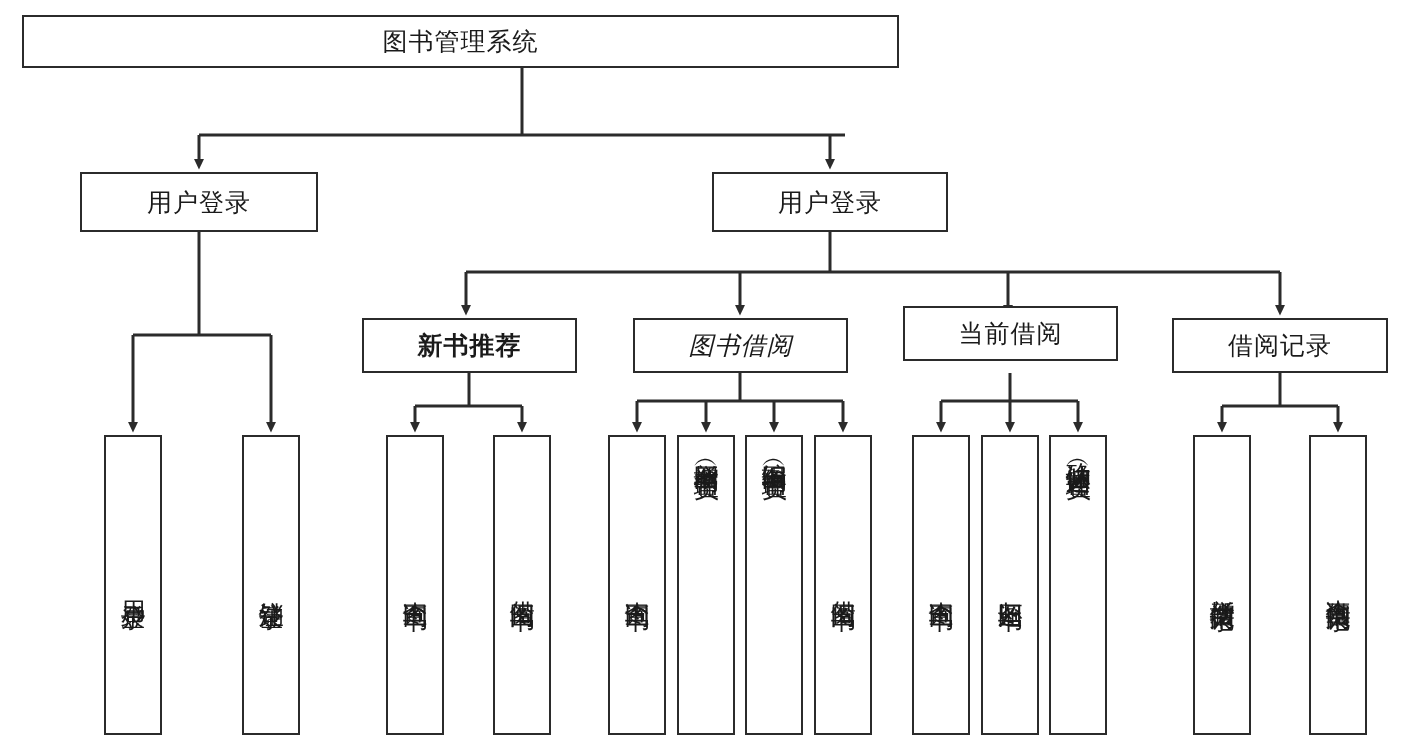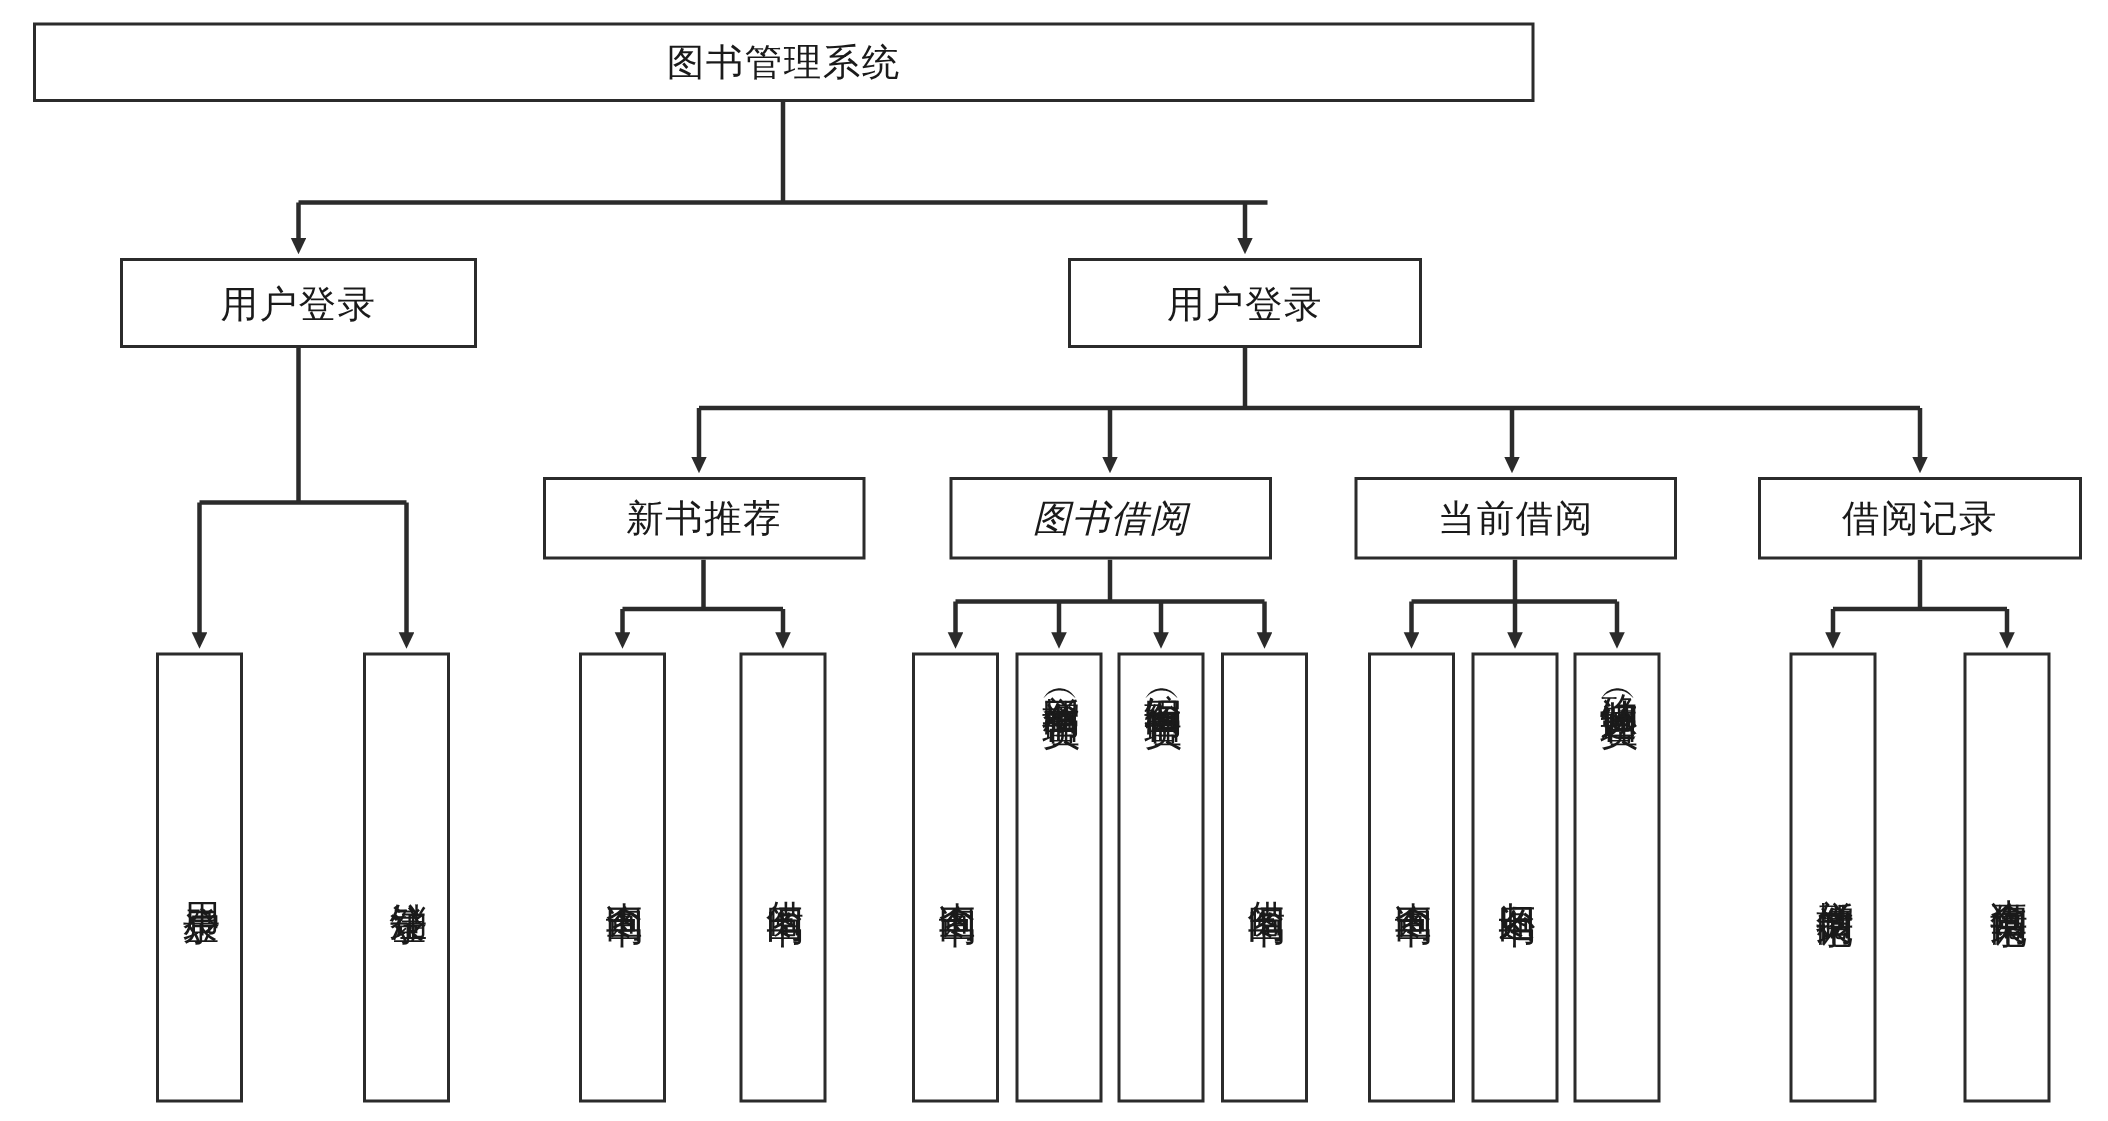--- a/index.html
+++ b/index.html
@@ -66,38 +66,38 @@
       <path d="M1010,401 L1010,423" marker-end="url(#arw)"></path>
       <path d="M1078,401 L1078,423" marker-end="url(#arw)"></path>
 
       <path d="M1280,373 L1280,406"></path>
       <path d="M1222,406 L1338,406"></path>
       <path d="M1222,406 L1222,423" marker-end="url(#arw)"></path>
       <path d="M1338,406 L1338,423" marker-end="url(#arw)"></path>
     </g>
   </svg>
 
-  <div class="node h" style="left:22px;top:15px;width:1001px;height:53px;">
+  <div class="node h" style="left:22px;top:15px;width:877px;height:53px;">
     <span>图书管理系统</span>
   </div>
 
   <div class="node h" style="left:80px;top:172px;width:238px;height:60px;">
     <span>用户登录</span>
   </div>
   <div class="node h" style="left:712px;top:172px;width:236px;height:60px;">
     <span>用户登录</span>
   </div>
 
-  <div class="node h" style="left:362px;top:318px;width:215px;height:55px;">
+  <div class="node h" style="left:362px;top:318px;width:215px;height:55px;font-weight:bold;">
     <span>新书推荐</span>
   </div>
   <div class="node h" style="left:633px;top:318px;width:215px;height:55px;font-style:italic;">
     <span>图书借阅</span>
   </div>
-  <div class="node h" style="left:903px;top:318px;width:215px;height:55px;">
+  <div class="node h" style="left:903px;top:306px;width:215px;height:55px;">
     <span>当前借阅</span>
   </div>
   <div class="node h" style="left:1172px;top:318px;width:216px;height:55px;">
     <span>借阅记录</span>
   </div>
 
   <div class="node v mid" style="left:104px;top:435px;width:58px;height:300px;">
     <span>用户登录</span>
   </div>
   <div class="node v mid" style="left:242px;top:435px;width:58px;height:300px;">

